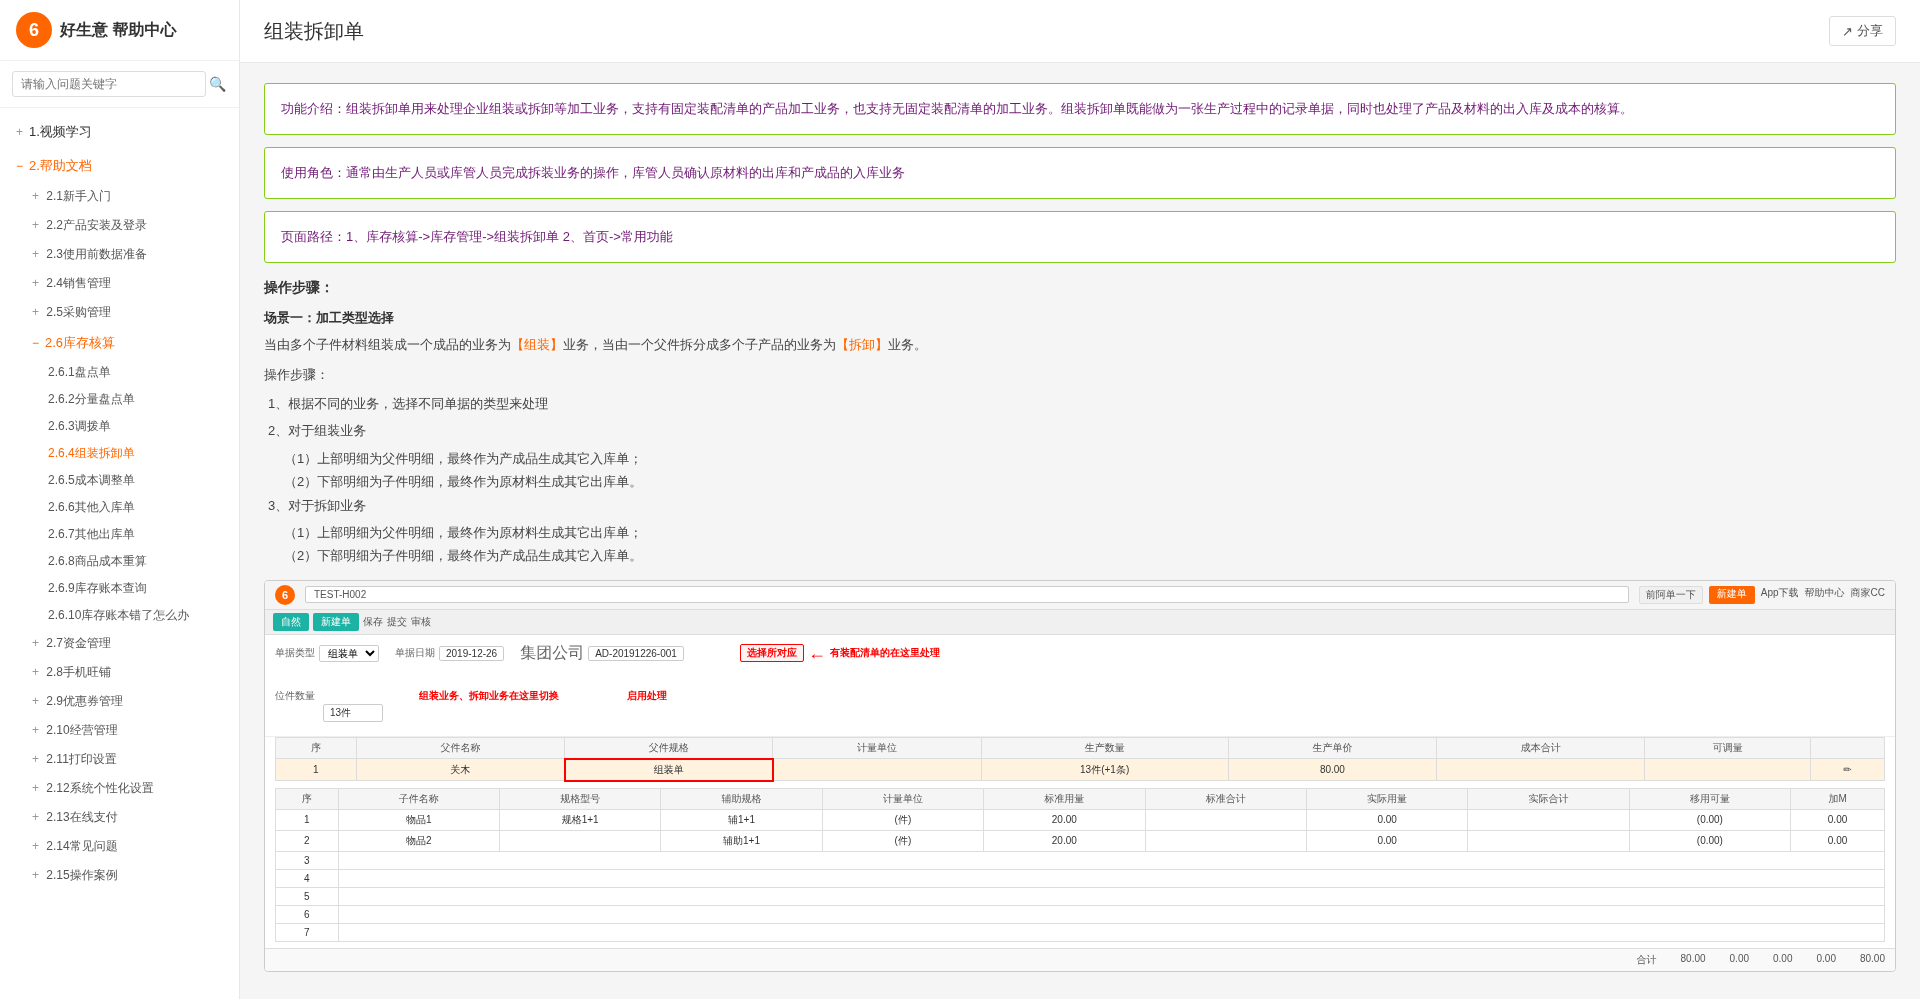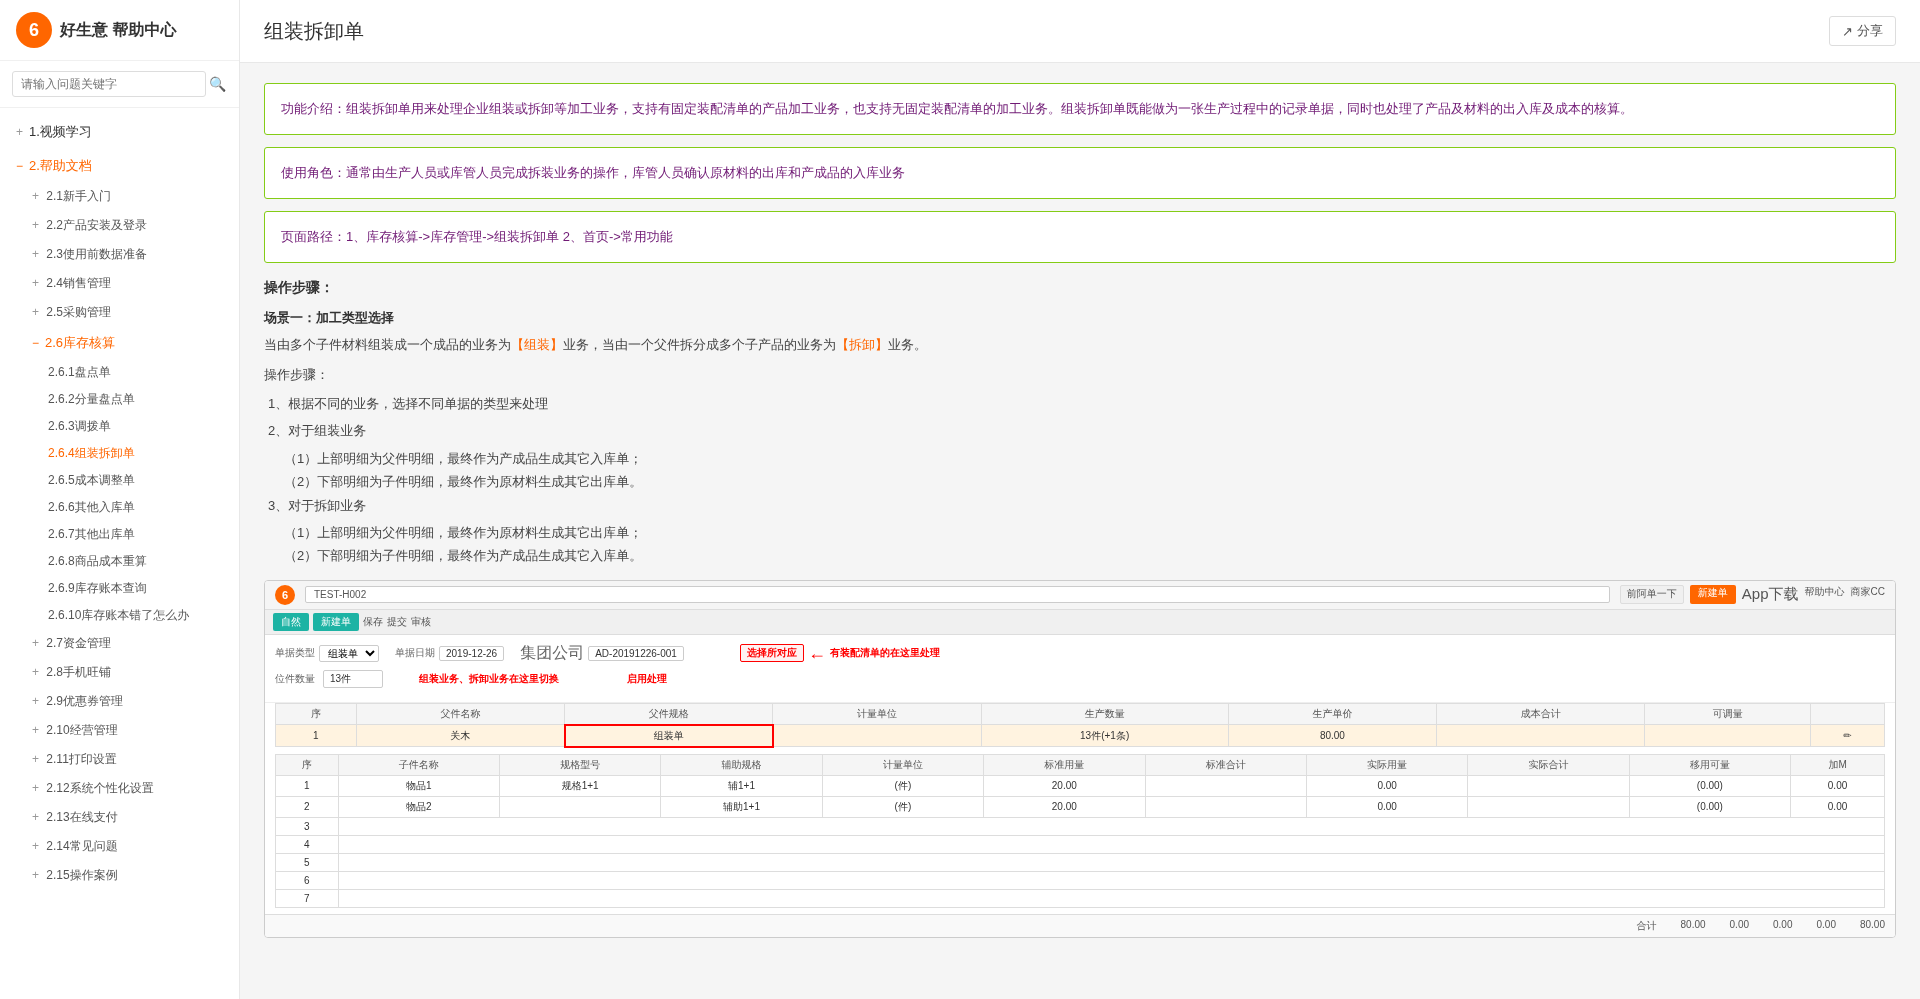--- a/index.html
+++ b/index.html
@@ -371,21 +371,21 @@
 
     <div class="screenshot-wrapper">
       <div class="app-screenshot" style="border:1px solid #ccc; border-radius:4px; overflow:hidden; margin-top:12px; background:#fff;">
 
         <div style="background:#f5f5f5; border-bottom:1px solid #ddd; padding:4px 10px; display:flex; align-items:center; gap:10px; font-size:11px;">
           <div style="background:#ff6600; color:#fff; width:20px; height:20px; border-radius:50%; display:flex; align-items:center; justify-content:center; font-size:11px; font-weight:bold; flex-shrink:0;">6</div>
           <div style="flex:1; background:#fff; border:1px solid #ccc; border-radius:2px; padding:2px 8px; font-size:10px; color:#555;">TEST-H002</div>
           <div style="display:flex; gap:6px;">
             <span style="background:#f0f0f0; border:1px solid #ddd; padding:1px 6px; border-radius:2px; font-size:10px; color:#555;">前阿单一下</span>
             <span style="background:#ff6600; color:#fff; border:none; padding:1px 8px; border-radius:2px; font-size:10px;">新建单</span>
-            <span style="font-size:15px; color:#555;">App下载</span>
+            <span style="font-size:10px; color:#555;">App下载</span>
             <span style="font-size:10px; color:#555;">帮助中心</span>
             <span style="font-size:10px; color:#555;">商家CC</span>
           </div>
         </div>
 
         <div style="background:#f0f0f0; border-bottom:1px solid #ddd; padding:3px 8px; display:flex; gap:4px; align-items:center; font-size:10px;">
           <span style="background:#1db3a4; color:#fff; padding:2px 8px; border-radius:2px;">自然</span>
           <span style="background:#1db3a4; color:#fff; padding:2px 8px; border-radius:2px;">新建单</span>
           <span style="font-size:10px; color:#555;">保存</span>
           <span style="font-size:10px; color:#555;">提交</span>
@@ -411,21 +411,21 @@
             </div>
 
             <div style="margin-left:40px; position:relative; display:flex; align-items:center; gap:4px;">
               <span style="color:#f00; font-size:10px; font-weight:bold; border:1px solid #f00; padding:1px 6px; border-radius:2px; background:rgba(255,0,0,0.05);">选择所对应</span>
               <span style="color:#f00; font-size:18px;">←</span>
               <span style="color:#f00; font-size:10px; font-weight:bold;">有装配清单的在这里处理</span>
             </div>
           </div>
           <div style="display:flex; align-items:center; gap:8px; margin-bottom:6px;">
             <span style="font-size:10px; color:#666;">位件数量</span>
-            <span style="border:1px solid #ccc; font-size:10px; padding:1px 6px; border-radius:2px; background:#fff; width:60px;">13件</span>
+            <span style="border:1px solid #ccc; font-size:10px; padding:1px 6px; border-radius:2px; background:#fff; width:60px;margin-top:34px;">13件</span>
 
             <span style="color:#f00; font-size:10px; font-weight:bold; margin-left:28px;">组装业务、拆卸业务在这里切换</span>
 
             <span style="color:#f00; font-size:10px; font-weight:bold; margin-left:60px;">启用处理</span>
           </div>
         </div>
 
         <div style="background:#fff; padding:0 10px 6px 10px; overflow-x:auto;">
           <table class="app-table">
             <thead>

